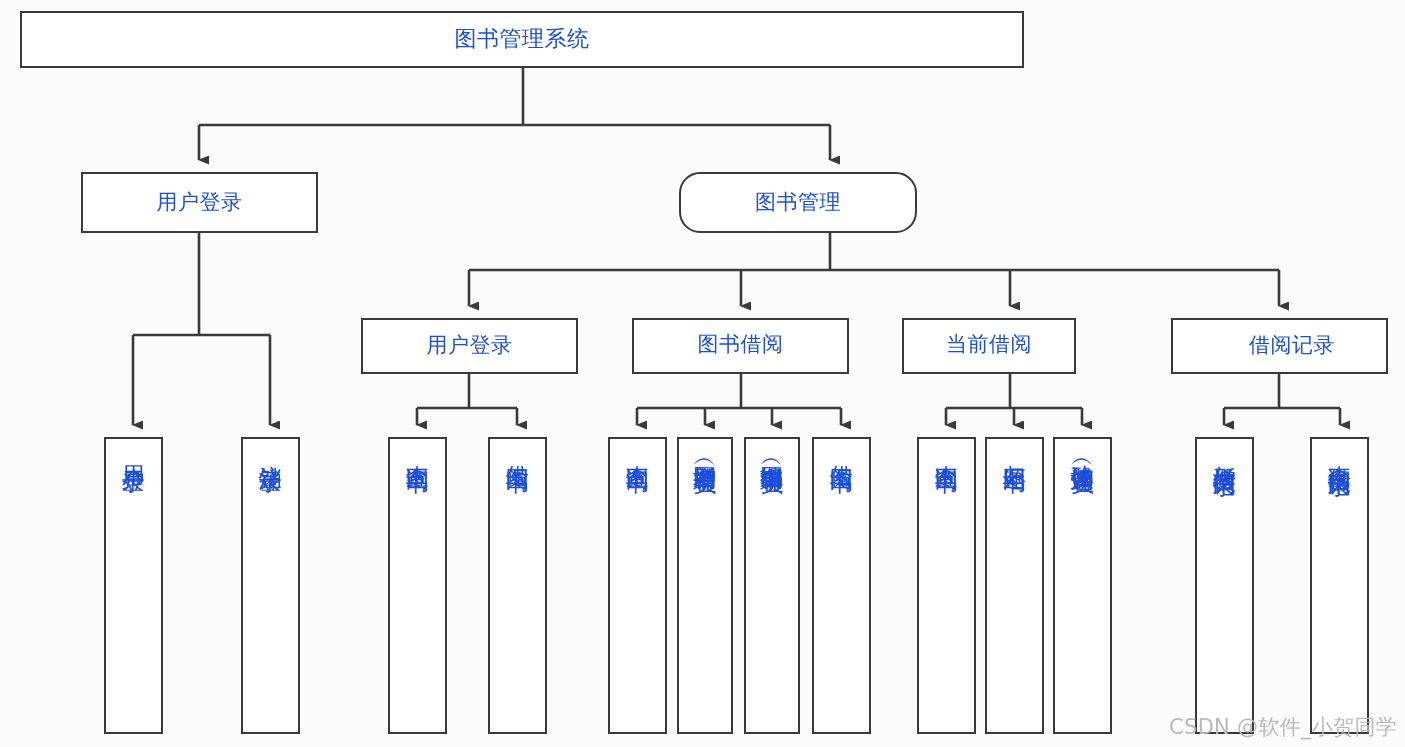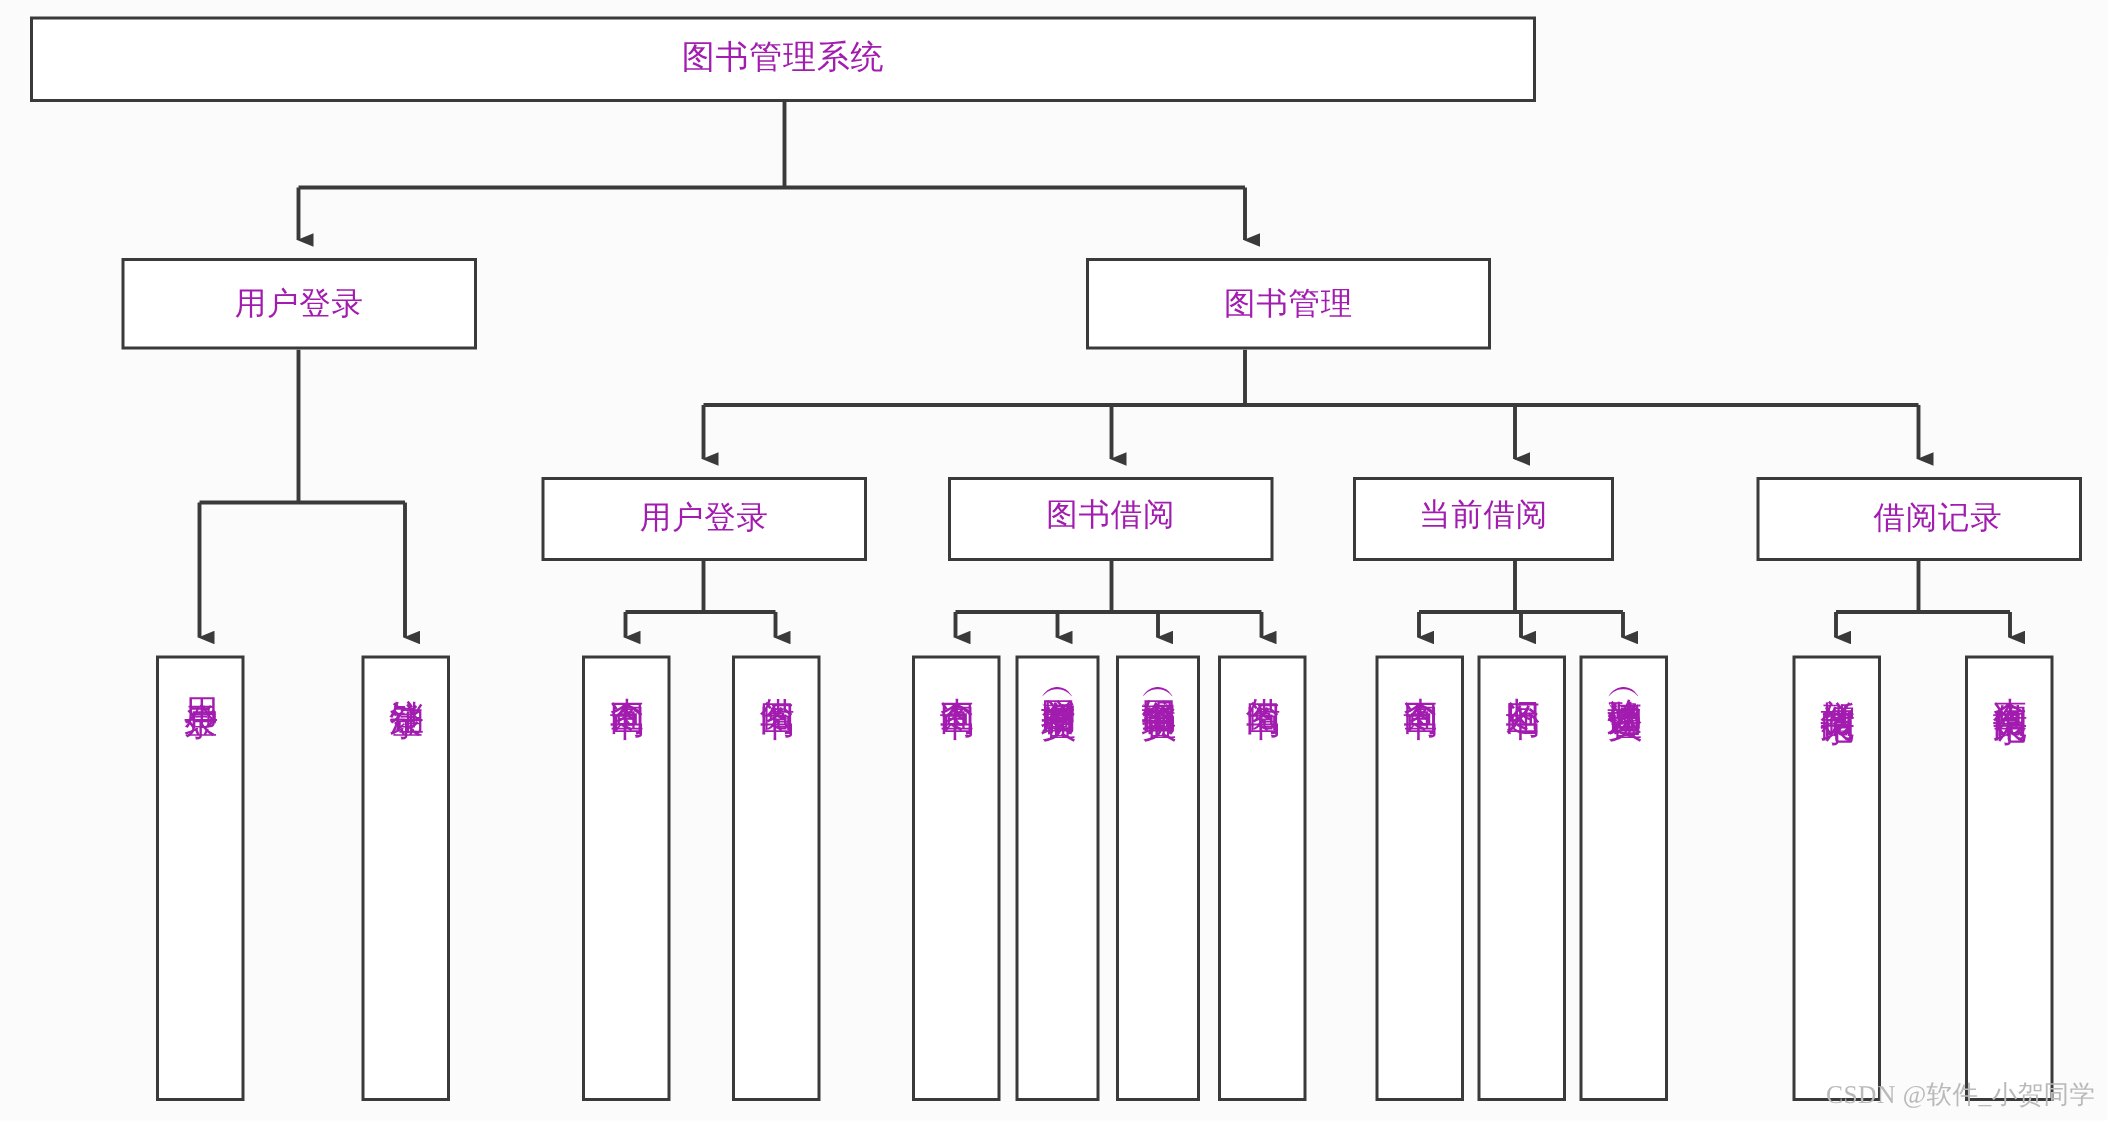--- a/index.html
+++ b/index.html
@@ -27,21 +27,21 @@
     position: absolute;
     box-sizing: border-box;
     background: #ffffff;
     border: 2.5px solid #3a3a3a;
     display: flex;
     align-items: center;
     justify-content: center;
     z-index: 2;
   }
   .node-label {
-    color: #a21caf;
+    color: #1d4ed8;
     letter-spacing: 0.5px;
     white-space: nowrap;
   }
   .node.horiz .node-label {
     font-size: 21px;
     line-height: 1.1;
   }
   .node.root .node-label {
     font-size: 22px;
   }
@@ -58,26 +58,25 @@
     letter-spacing: 2px;
     white-space: normal;
   }
   .node.vert.tall .node-label {
     letter-spacing: 1px;
   }
   .watermark {
     position: absolute;
     right: 8px;
     bottom: 6px;
-    font-size: 17px;
+    font-size: 21px;
     color: #b9b9b9;
     z-index: 3;
     white-space: nowrap;
     letter-spacing: 0.3px;
-    font-family: Liberation Serif, serif;
   }
 </style>
 </head>
 <body>
 
 <div id="canvas">
 
   <svg class="wires" viewBox="0 0 1405 747">
     <defs>
       <marker id="arrow" markerWidth="9" markerHeight="11" refX="4.5" refY="10" orient="auto" markerUnits="userSpaceOnUse">
@@ -128,21 +127,21 @@
     </g>
   </svg>
 
   <div class="node horiz root" style="left:20px; top:11px; width:1004px; height:57px;">
     <span class="node-label">图书管理系统</span>
   </div>
 
   <div class="node horiz" style="left:81px; top:172px; width:237px; height:61px;">
     <span class="node-label">用户登录</span>
   </div>
-  <div class="node horiz" style="left:724px; top:172px; width:270px; height:61px;">
+  <div class="node horiz" style="left:679px; top:172px; width:238px; height:61px;border-radius:21px;">
     <span class="node-label">图书管理</span>
   </div>
 
   <div class="node horiz" style="left:361px; top:318px; width:217px; height:56px;">
     <span class="node-label">用户登录</span>
   </div>
   <div class="node horiz" style="left:632px; top:318px; width:217px; height:56px;font-family:Liberation Mono, monospace;">
     <span class="node-label">图书借阅</span>
   </div>
   <div class="node horiz" style="left:902px; top:318px; width:174px; height:56px;font-family:Liberation Mono, monospace;">

